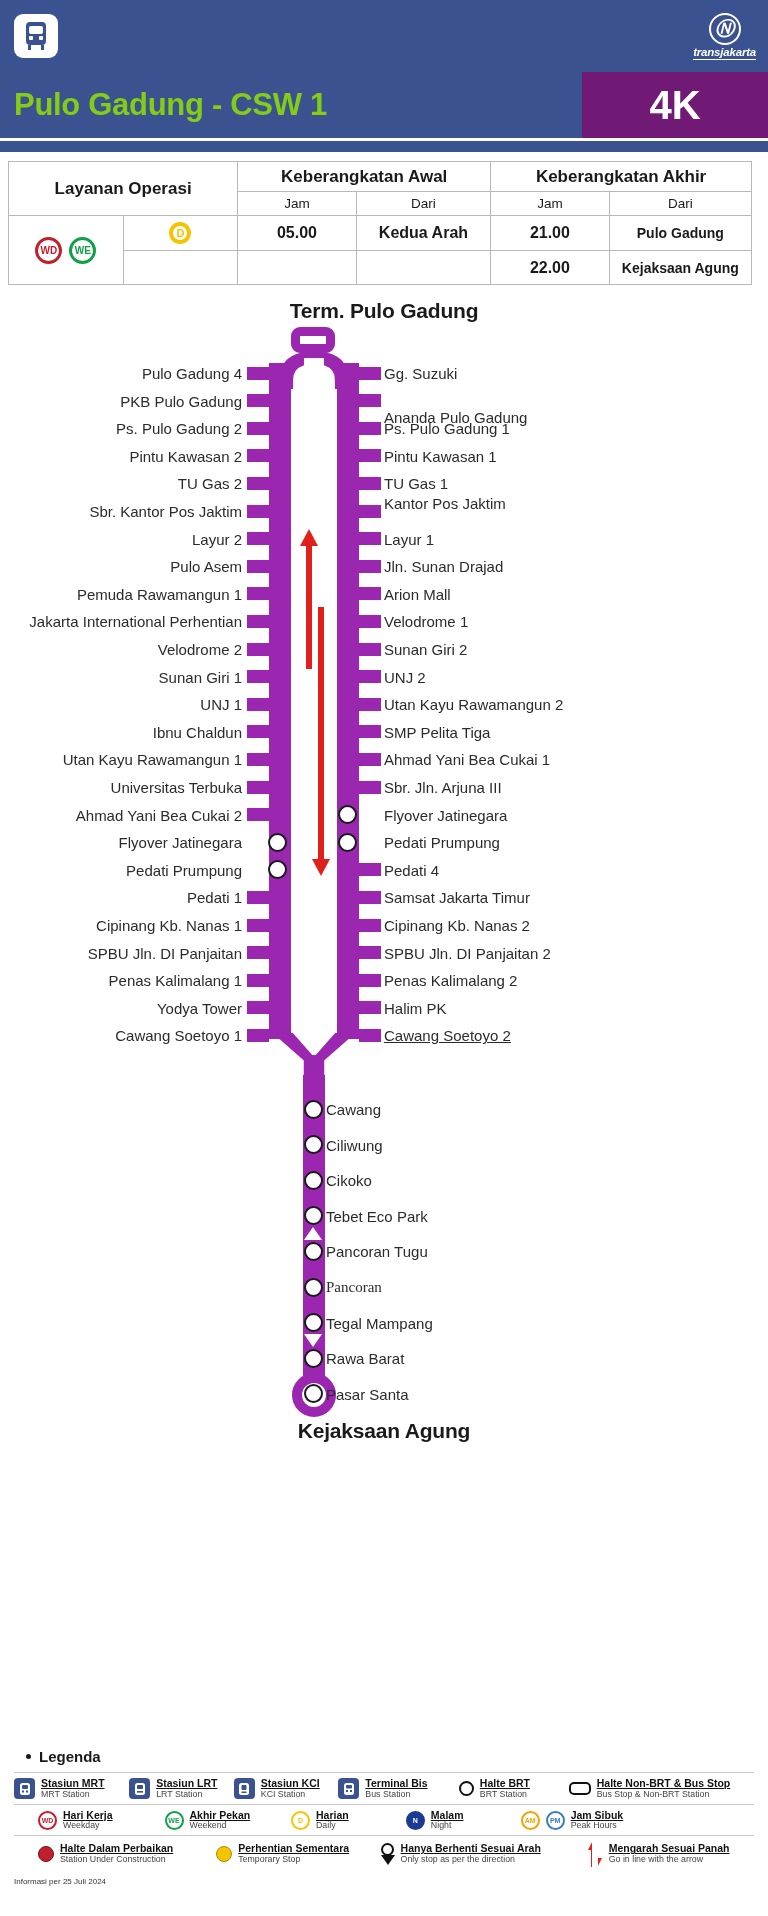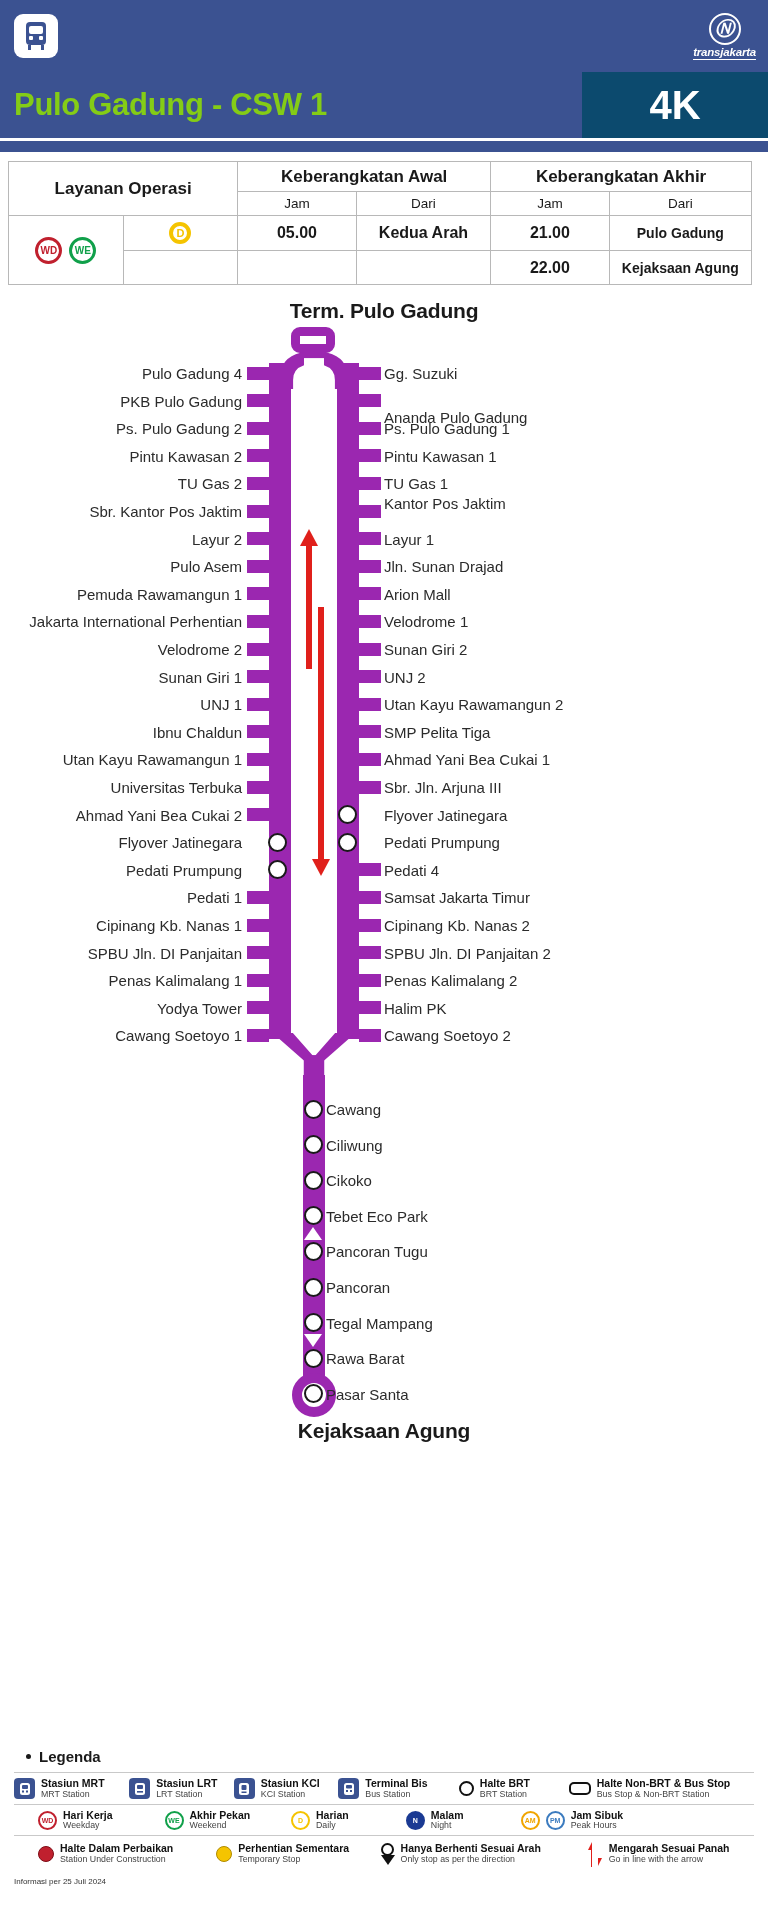--- a/index.html
+++ b/index.html
@@ -62,21 +62,21 @@
   }
   .title-left h1 {
     color: #84cc16;
     font-size: 31px;
     font-weight: bold;
     letter-spacing: -0.3px;
     font-family: "Liberation Sans", sans-serif;
   }
   .title-code {
     width: 186px;
-    background: #0c4a6e;
+    background: #701a75;
     display: flex; align-items: center; justify-content: center;
   }
   .title-code span {
     color: #ffffff;
     font-size: 40px;
     font-weight: bold;
     letter-spacing: 0px;
   }
   .sep-bar { height: 11px; background: #3b5291; margin-top: 3px; }
 
@@ -214,21 +214,21 @@
   .legend-title .dot { width:5px; height:5px; border-radius:50%; background:#1a1a1a; display:inline-block; }
   .legend-row {
     display: flex; align-items: center;
     border-top: 1px solid #c9c9c9;
     padding: 5px 0 4px 0;
     gap: 4px;
   }
   .legend-row:last-of-type { border-bottom: 1px solid #c9c9c9; }
   .leg-item { display: flex; align-items: center; gap: 6px; }
   .leg-txt { line-height: 1.12; }
-  .leg-t1 { font-size: 10.5px; font-weight: bold; color: #111; white-space: nowrap; }
+  .leg-t1 { font-size: 10.5px; font-weight: bold; color: #111; white-space: nowrap; text-decoration: underline; }
   .leg-t2 { font-size: 8.8px; color: #444; white-space: nowrap; }
 
   .ic-station {
     width: 21px; height: 21px; border-radius: 4px; background: #3b5291;
     display:flex; align-items:center; justify-content:center; flex: none;
   }
   .ic-circle-o {
     width: 15px; height: 15px; border-radius: 50%;
     border: 2.3px solid #111; background: #fff; flex: none;
   }
@@ -460,34 +460,34 @@
       <div class="stop-label label-r" style="top: 599.4px;">Samsat Jakarta Timur</div>
       <div class="tick tick-r" style="top: 627.5px;"></div>
       <div class="stop-label label-r" style="top: 627px;">Cipinang Kb. Nanas 2</div>
       <div class="tick tick-r" style="top: 655.1px;"></div>
       <div class="stop-label label-r" style="top: 654.6px;">SPBU Jln. DI Panjaitan 2</div>
       <div class="tick tick-r" style="top: 682.7px;"></div>
       <div class="stop-label label-r" style="top: 682.2px;">Penas Kalimalang 2</div>
       <div class="tick tick-r" style="top: 710.3px;"></div>
       <div class="stop-label label-r" style="top: 709.8px;">Halim PK</div>
       <div class="tick tick-r" style="top: 737.9px;"></div>
-      <div class="stop-label label-r" style="top: 737.4px;">Cawang Soetoyo 2</div>
+      <div class="stop-label label-r" style="top: 737.4px; text-decoration: underline;">Cawang Soetoyo 2</div>
       <div class="circ circ-trunk" style="top: 808.5px;"></div>
       <div class="stop-label label-r" style="top: 811px; left: 326px; right: auto;">Cawang</div>
       <div class="circ circ-trunk" style="top: 844.1px;"></div>
       <div class="stop-label label-r" style="top: 846.6px; left: 326px; right: auto;">Ciliwung</div>
       <div class="circ circ-trunk" style="top: 879.7px;"></div>
       <div class="stop-label label-r" style="top: 882.2px; left: 326px; right: auto;">Cikoko</div>
       <div class="circ circ-trunk" style="top: 915.3px;"></div>
       <div class="stop-label label-r" style="top: 917.8px; left: 326px; right: auto;">Tebet Eco Park</div>
       <div class="circ circ-trunk" style="top: 950.9px;"></div>
       <div class="arrow-up" style="top: 936.4px;"></div>
       <div class="stop-label label-r" style="top: 953.4px; left: 326px; right: auto;">Pancoran Tugu</div>
       <div class="circ circ-trunk" style="top: 986.5px;"></div>
-      <div class="stop-label label-r" style="top: 989px; left: 326px; right: auto;">Pancoran</div>
+      <div class="stop-label label-r" style="top: 989px; left: 326px; right: auto; font-family: Liberation Serif, serif;">Pancoran</div>
       <div class="circ circ-trunk" style="top: 1022.1px;"></div>
       <div class="arrow-dn" style="top: 1042.6px;"></div>
       <div class="stop-label label-r" style="top: 1024.6px; left: 326px; right: auto;">Tegal Mampang</div>
       <div class="circ circ-trunk" style="top: 1057.7px;"></div>
       <div class="stop-label label-r" style="top: 1060.2px; left: 326px; right: auto;">Rawa Barat</div>
       <div class="circ circ-trunk" style="top: 1093.3px;"></div>
       <div class="stop-label label-r" style="top: 1095.8px; left: 326px; right: auto;">Pasar Santa</div>
     </div>
 </div>
 

